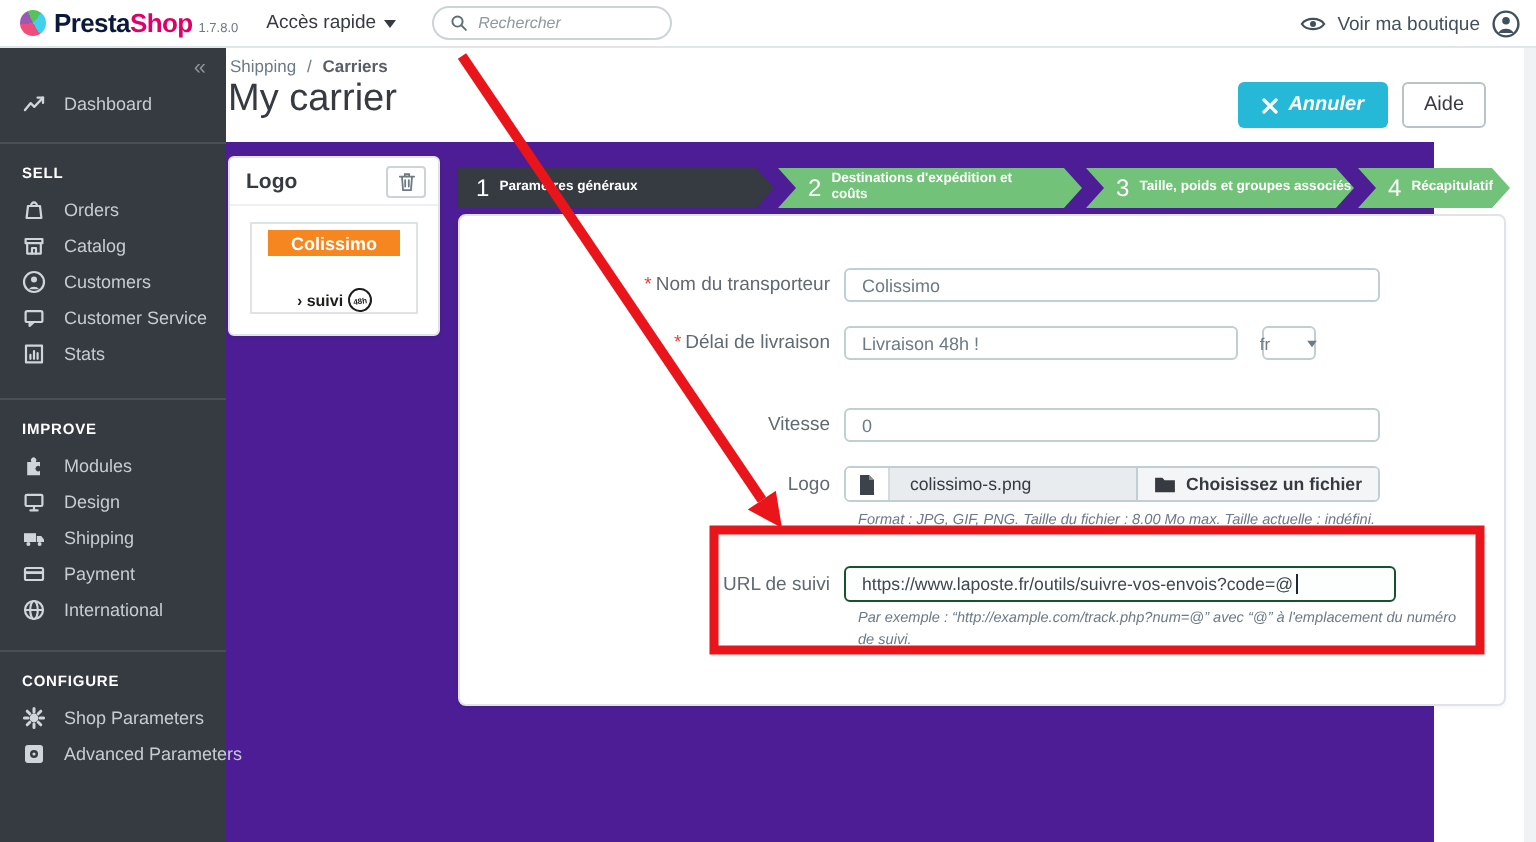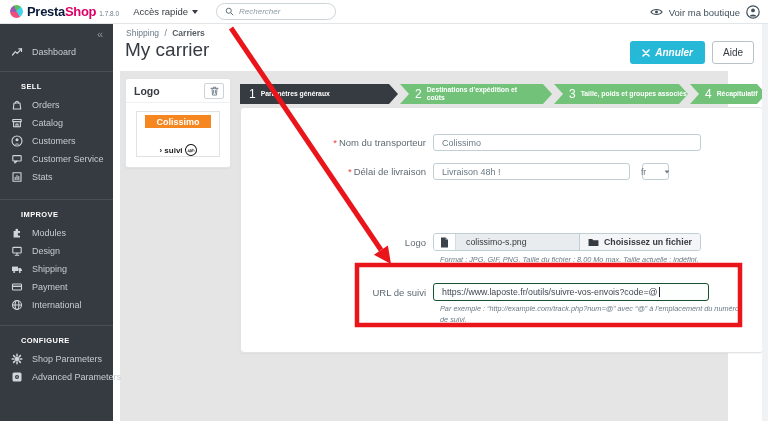--- a/index.html
+++ b/index.html
@@ -28,25 +28,25 @@
   .view-shop-label { font-size:9.5px; color:#42505a; }
 
   
   .sidebar { position:absolute; top:24px; left:0; width:113px; height:397px; background:#363a41; color:#c6cdd2; z-index:4; }
   .collapse-row { text-align:right; padding:4px 10px 2px 0; color:#8b959c; font-size:11px; cursor:pointer; }
   .side-item { display:flex; align-items:center; height:18px; padding-left:11px; font-size:9px; cursor:pointer; }
   .side-item .lbl { margin-left:9px; white-space:nowrap; }
   .side-icon { width:12px; height:12px; flex:0 0 12px; display:flex; align-items:center; justify-content:center; }
   .side-divider { border-top:1px solid #4a4e55; margin:9px 0 7px 0; }
   .side-section-title { font-size:7.5px; font-weight:bold; color:#ffffff; letter-spacing:.4px;
-            padding:3px 0 5px 21px; }
+            padding:3px 0 5px 11px; }
   svg.sicon { stroke:#cfd5da; fill:none; stroke-width:1.1; stroke-linecap:round; stroke-linejoin:round; }
 
   
-  .content { position:absolute; top:24px; left:120px; width:608px; height:397px; background:#e5e5e5; }
+  .content { position:absolute; top:24px; left:109px; width:608px; height:397px; background:#4c1d95; }
   .content-header { position:absolute; top:0; left:0; width:655px; height:47px; background:#fff; }
   .breadcrumb { position:absolute; top:4px; left:6px; font-size:8.5px; color:#6b7a85; }
   .breadcrumb .current { color:#575f66; font-weight:bold; }
   .page-title { position:absolute; top:15px; left:5px; font-size:19px; color:#363a41; font-weight:400; }
   .hdr-buttons { position:absolute; top:17px; right:21px; display:flex; gap:7px; }
   .btn-cancel { display:flex; align-items:center; gap:5px; background:#25b9d7; color:#fff; font-size:10px;
             border:none; border-radius:3px; height:23px; padding:0 12px; cursor:pointer; font-family:inherit; font-weight:bold;font-style:italic;}
   .btn-help { background:#fff; color:#363a41; font-size:10px; border:1px solid #b9c2c7; border-radius:3px;
             height:23px; padding:0 10px; cursor:pointer; font-family:inherit; }
 
@@ -352,20 +352,24 @@
 
     <div class="frow" style="top:55px;">
       <span class="flabel"><span class="req">*</span><span>Délai de livraison</span></span>
       <input class="tinput w-delay" type="text" value="Livraison 48h !" style="">
       <span class="lang-btn">
         <span>fr</span>
         <span class="caret-down"></span>
       </span>
     </div>
 
+    <div class="frow" style="top:96px;">
+      <span class="flabel"><span>Vitesse</span></span>
+      <input class="tinput w-speed" type="text" value="0" style="">
+    </div>
 
     <div class="frow" style="top:125px;">
       <span class="flabel"><span>Logo</span></span>
       <div class="file-widget">
         <span class="file-icon-cell">
           <svg width="9" height="11" viewBox="0 0 9 11">
             <path d="M1 0.5 H5.5 L8 3 V10.5 H1 Z" fill="#3c434a"></path>
             <path d="M5.5 0.5 L5.5 3 L8 3" fill="#858c93"></path>
           </svg>
         </span>

